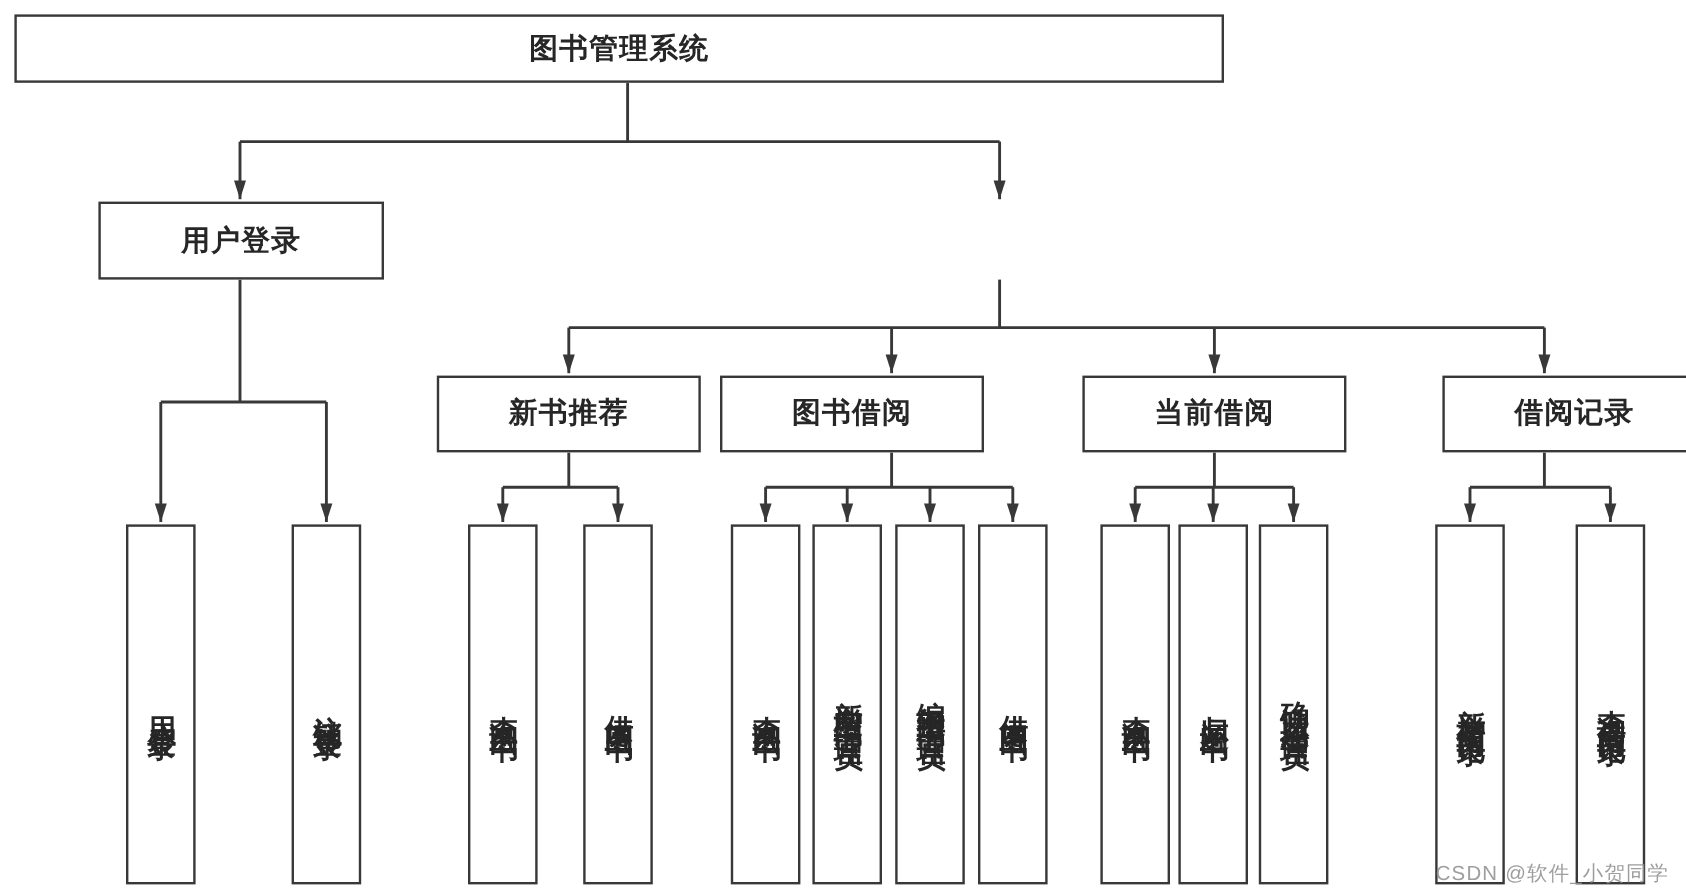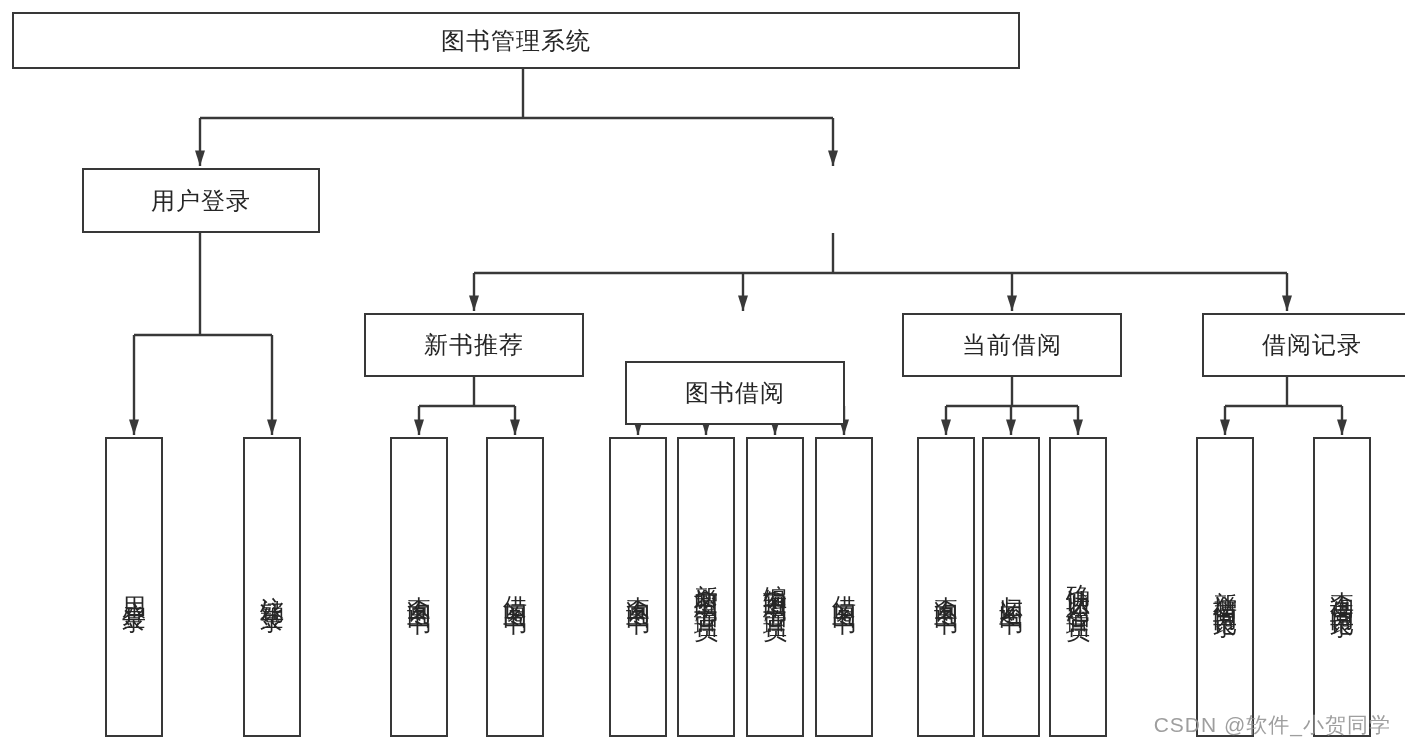--- a/index.html
+++ b/index.html
@@ -30,20 +30,21 @@
     border: 2px solid #383838;
     background: #ffffff;
     display: flex;
     align-items: center;
     justify-content: center;
     color: #262626;
     font-size: 24px;
     z-index: 2;
     text-align: center;
     line-height: 1;
+    font-weight: bold;
   }
   .node.h-node span {
     letter-spacing: 1px;
     white-space: nowrap;
   }
   .node.v-node {
     width: 58px;
     height: 300px;
     top: 437px;
   }
@@ -53,21 +54,21 @@
     letter-spacing: 5px;
     line-height: 1;
     max-height: 292px;
   }
   .root-node   { left: 12px;  top: 12px;  width: 1008px; height: 57px; }
   .l2-node     { top: 168px; width: 238px; height: 65px; }
   .n-user      { left: 82px; }
   .n-bookmgmt  { left: 714px; }
   .l3-node     { top: 313px; width: 220px; height: 64px; }
   .n-newbook   { left: 364px; }
-  .n-borrow    { left: 625px; margin-top: 48px; }
+  .n-borrow    { left: 600px; }
   .n-current   { left: 902px; justify-content: center; }
   .n-records   { left: 1177px; margin-left: 25px; }
 
   .v-g1a { left: 105px; }
   .v-g1b { left: 243px; }
   .v-g2a { left: 390px; }
   .v-g2b { left: 486px; }
   .v-g3a { left: 609px; }
   .v-g3b { left: 677px; }
   .v-g3c { left: 746px; }
@@ -76,21 +77,21 @@
   .v-g4b { left: 982px; }
   .v-g4c { left: 1049px; }
   .v-g5a { left: 1196px; }
   .v-g5b { left: 1313px; }
 
   .watermark {
     position: absolute;
     right: 14px;
     bottom: 8px;
     z-index: 3;
-    font-size: 21px;
+    font-size: 17px;
     color: rgba(148, 148, 148, 0.9);
     white-space: nowrap;
     letter-spacing: 1px;
   }
 </style>
 </head>
 <body>
 
 <div class="canvas">
 

